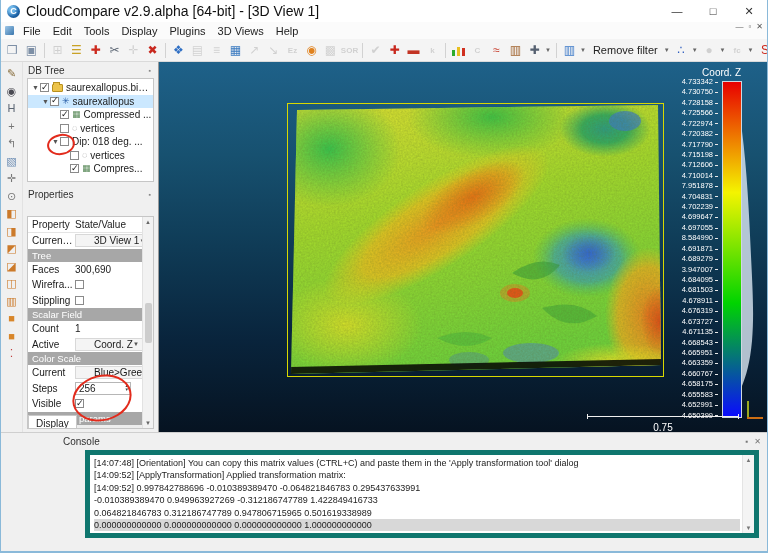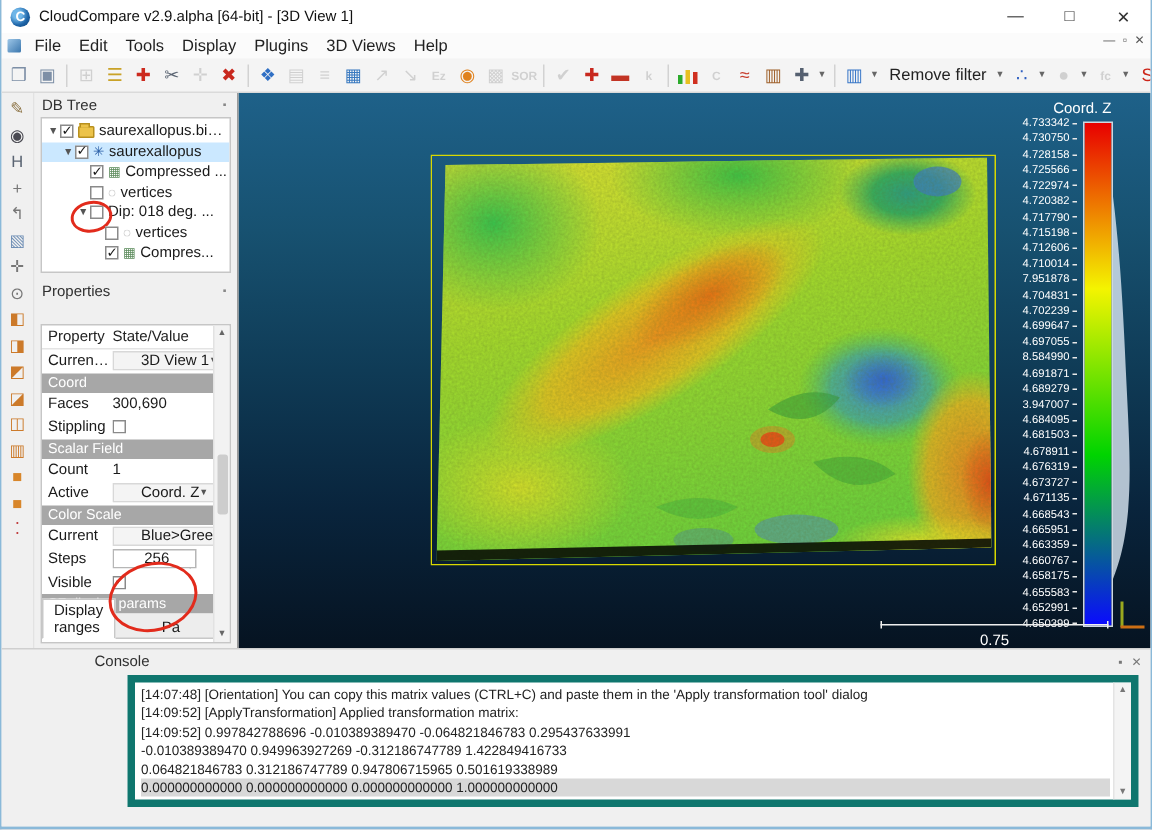--- a/index.html
+++ b/index.html
@@ -6,21 +6,21 @@
   html,body { background:#dcdcdc; }
   body { font-family:"Liberation Sans","DejaVu Sans",sans-serif; }
   .app { position:relative; width:768px; height:553px; background:#f0f0f0;
          border-left:1px solid #8ab9d9; border-right:1px solid #8ab9d9; border-bottom:2px solid #8ab9d9;
          overflow:hidden; }
   
   .titlebar { height:22px; background:#ffffff; display:flex; align-items:center; padding-left:6px; gap:6px; }
   .app-icon { width:13px; height:13px; border-radius:50%;
               background:radial-gradient(circle at 35% 35%, #6fb6e8 0 25%, #1d64a8 60%, #0d3e70 100%);
               color:#fff; font-size:9px; font-weight:bold; text-align:center; line-height:13px; }
-  .title-text { font-size:10px; color:#101010; }
+  .title-text { font-size:14px; color:#101010; }
   .win-controls { margin-left:auto; display:flex; height:22px; }
   .win-btn { width:36px; display:flex; align-items:center; justify-content:center; font-size:11px; color:#333; }
   
   .menubar { height:17px; background:#fbfbfb; display:flex; align-items:center; padding-left:3px; font-size:11px; color:#222; position:relative; }
   .menu-sys-icon { width:9px; height:9px; background:linear-gradient(135deg,#9ec7e8,#3a76ad); margin:0 3px 0 1px; border-radius:1px; }
   .menu-item { padding:1px 6px; }
   
   .toolbar { height:23px; background:#f4f4f4; border-bottom:1px solid #dadada; display:flex; align-items:center; padding:0 2px; overflow:hidden; white-space:nowrap; }
   .tool-btn { height:20px; min-width:19px; display:inline-flex; align-items:center; justify-content:center; font-size:12px; border-radius:2px; padding:0 1px; }
   .tool-btn.textglyph { font-size:8px; font-weight:bold; }
@@ -55,21 +55,21 @@
   
   .props { flex:1; margin:16px 4px 3px 4px; background:#fff; border:1px solid #c6c6c6; position:relative; overflow:hidden; display:flex; }
   .props-table { flex:1; display:flex; flex-direction:column; font-size:10px; color:#1a1a1a; overflow:hidden; }
   .prow { display:flex; height:15.5px; flex:none; align-items:center; }
   .prow.hdr { height:16px; border-bottom:1px solid #e4e4e4; color:#222; }
   .plabel { width:47px; flex:none; padding-left:4px; overflow:hidden; white-space:nowrap; text-overflow:ellipsis; }
   .pvalue { flex:1; display:flex; align-items:center; overflow:hidden; white-space:nowrap; padding-right:2px; }
   .psection { height:13px; flex:none; background:#a7a7a7; color:#fff; font-size:9.5px; padding-left:4px; display:flex; align-items:center; }
   .pdd { flex:1; background:#f4f4f4; border:1px solid #d8d8d8; height:13px; display:flex; align-items:center; padding:0 18px; }
   .pdd .ddarrow { margin-left:auto; font-size:6px; color:#555; }
-  .spinbox { width:56px; height:13px; border:1px solid #b6b6b6; background:#fff; display:flex; align-items:center; padding-left:3px; position:relative;flex-direction:column; }
+  .spinbox { width:56px; height:13px; border:1px solid #b6b6b6; background:#fff; display:flex; align-items:center; padding-left:3px; position:relative; }
   .spinbox .arrows { margin-left:auto; display:flex; flex-direction:column; font-size:4.5px; color:#444; line-height:4.5px; padding-right:1px; }
   .props-scroll { width:11px; flex:none; background:#f2f2f2; border-left:1px solid #e2e2e2; display:flex; flex-direction:column; align-items:center; justify-content:space-between; font-size:6px; color:#666; padding:2px 0; }
   .props-thumb { width:7px; height:40px; background:#cdcdcd; border-radius:2px; }
   .sftabs { display:flex; height:17px; flex:none; align-items:flex-end; background:#ededed; border-bottom:1px solid #c8c8c8; font-size:10px;gap:24px; }
   .sftab { padding:2px 7px 1px 7px; }
   .sftab.active { background:#fff; border:1px solid #c8c8c8; border-bottom:1px solid #fff; margin-bottom:-1px; }
   .sftab-arrows { margin-left:auto; font-size:7px; color:#888; padding:0 3px 2px 0; }
   .rangerow { display:flex; align-items:center; gap:3px; padding:2px 2px; font-size:9.5px; flex:none; }
   
   .viewport { position:relative; flex:1; overflow:hidden;
@@ -264,24 +264,30 @@
             </div>
             <div class="prow">
               <span class="plabel">Current ...</span>
               <span class="pvalue">
                 <span class="pdd">
                   <span>3D View 1</span>
                   <span class="ddarrow">▼</span>
                 </span>
               </span>
             </div>
-            <div class="psection">Coord</div>
+            <div class="psection">Tree</div>
             <div class="prow">
               <span class="plabel">Faces</span>
               <span class="pvalue">300,690</span>
+            </div>
+            <div class="prow">
+              <span class="plabel">Wirefra...</span>
+              <span class="pvalue">
+                <span class="cbx"></span>
+              </span>
             </div>
             <div class="prow">
               <span class="plabel">Stippling</span>
               <span class="pvalue">
                 <span class="cbx"></span>
               </span>
             </div>
             <div class="psection">Scalar Field</div>
             <div class="prow">
               <span class="plabel">Count</span>

